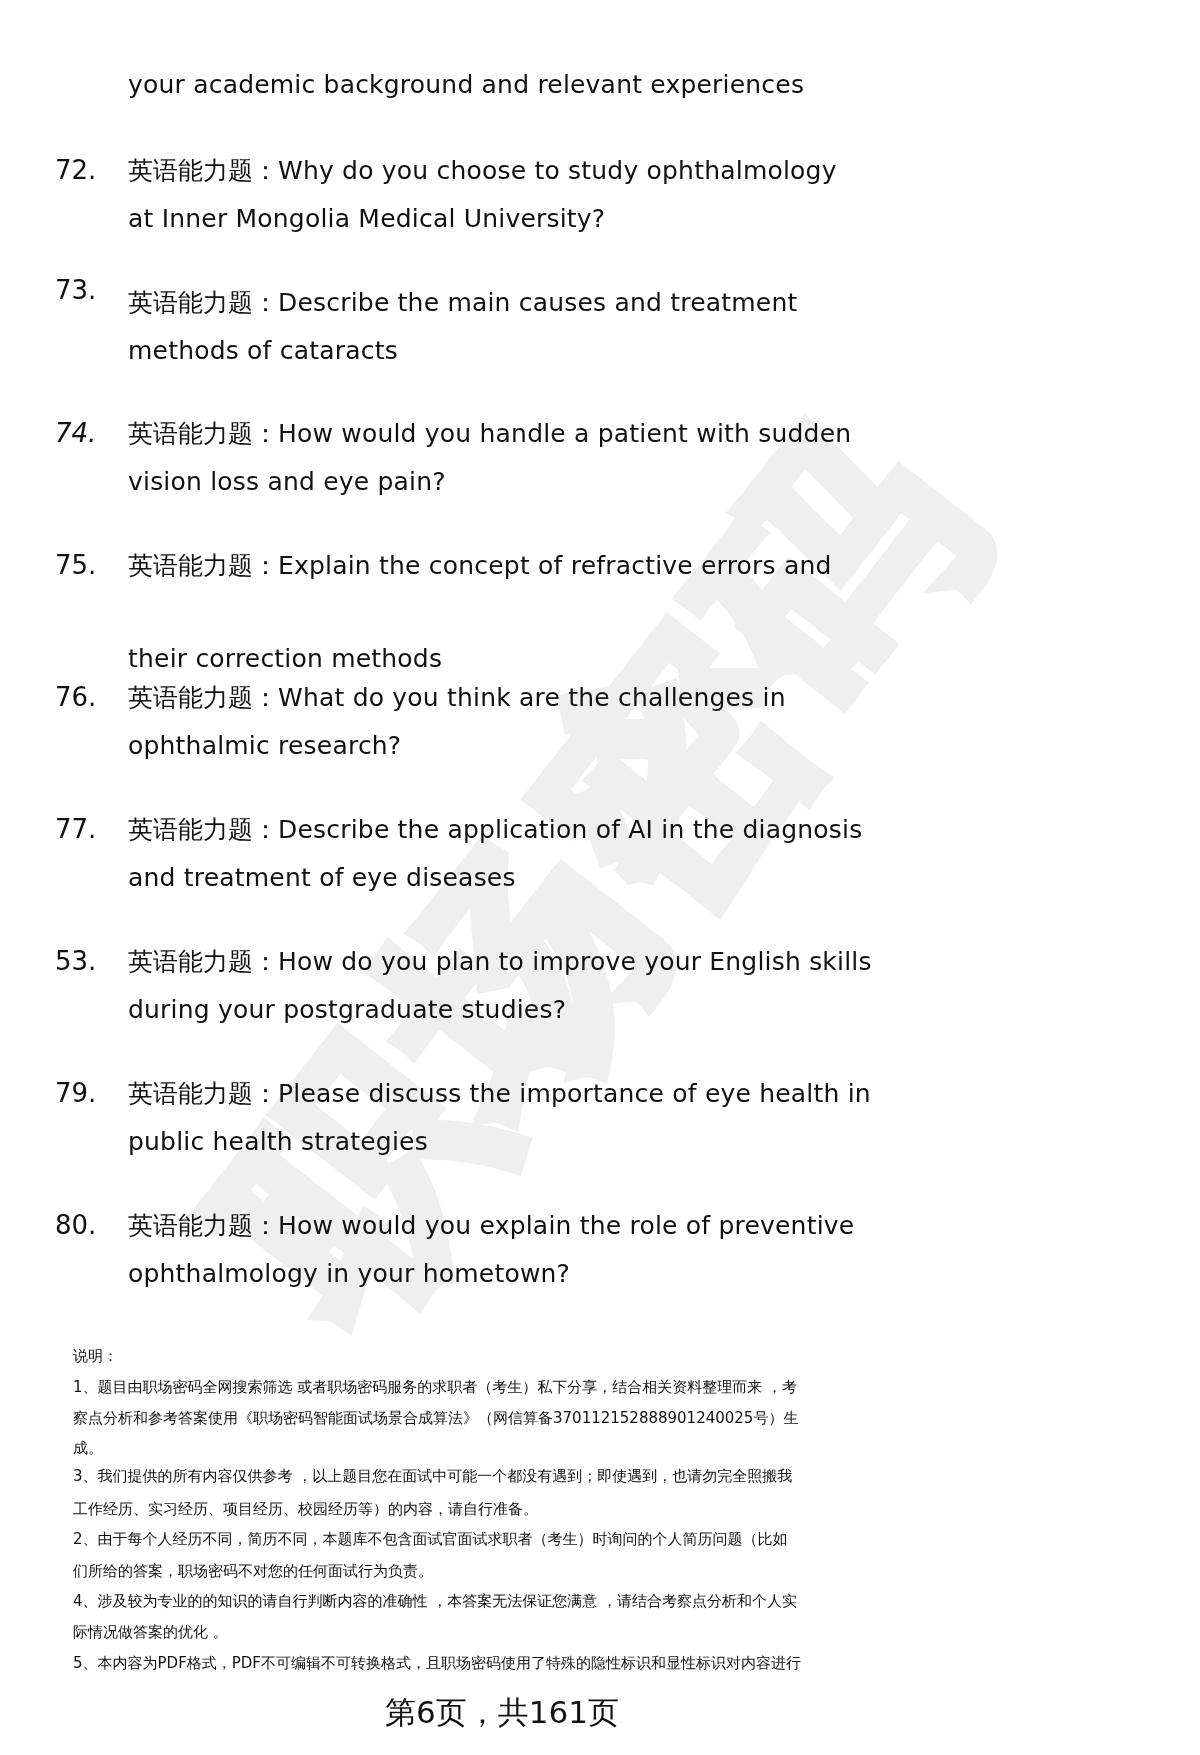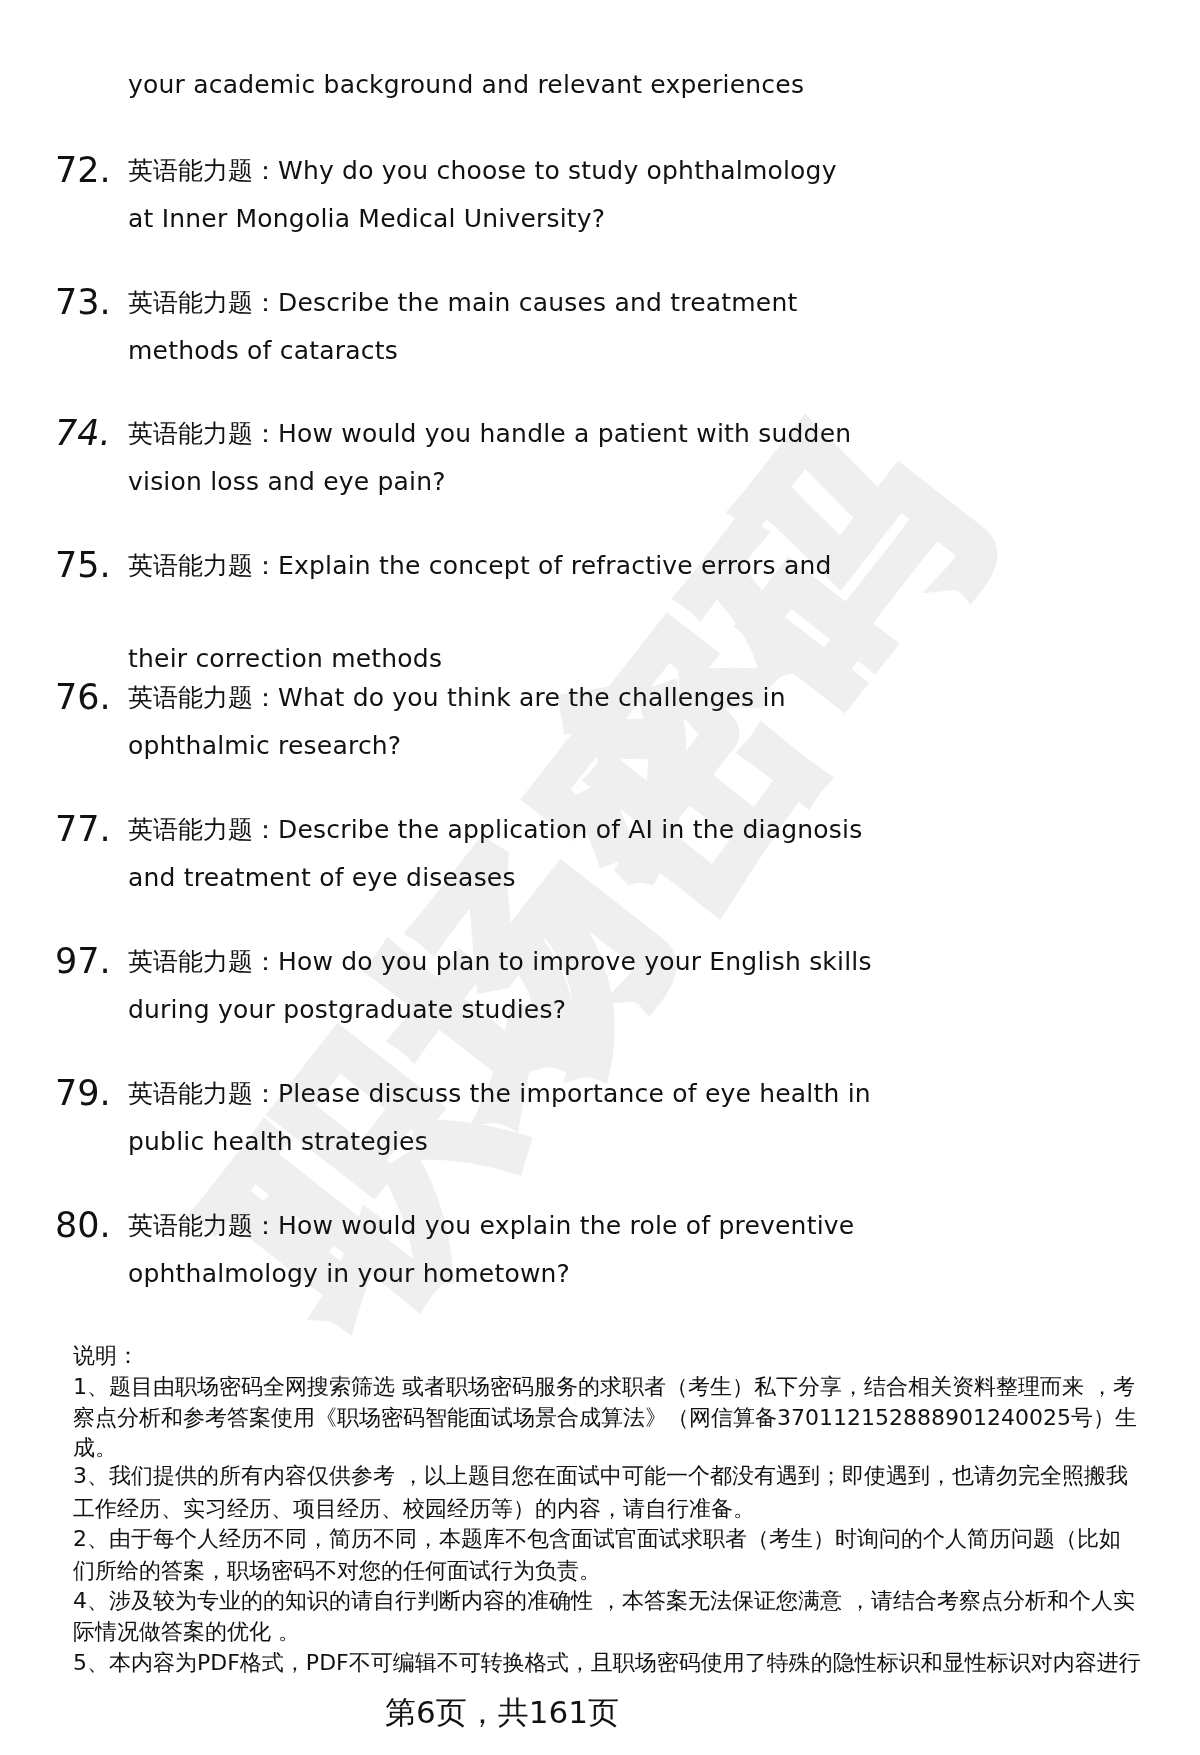--- a/index.html
+++ b/index.html
@@ -39,32 +39,32 @@
   }
   .q-line {
     font-size: 25px;
     left: 128px;
     transform: translateY(-50%);
     letter-spacing: 0.2px;
   }
   .q-num {
     position: absolute;
     left: 55px;
-    font-size: 35px;
+    font-size: 26px;
     transform: translateY(-50%);
     z-index: 1;
     line-height: 1;
   }
   .q-prefix {
     letter-spacing: 0;
   }
   .note-line {
     position: absolute;
     left: 73px;
-    font-size: 22px;
+    font-size: 15px;
     transform: translateY(-50%);
     white-space: nowrap;
     z-index: 1;
     line-height: 1;
     color: #111111;
   }
   .footer {
     position: absolute;
     left: 0;
     width: 968px;
@@ -85,21 +85,21 @@
 
 <div class="line q-line" style="top:84px;">your academic background and relevant experiences</div>
 
 <div>
   <span class="q-num" style="top:170px;">72.</span>
   <div class="line q-line" style="top:170px;"><span class="q-prefix">英语能力题：</span><span>Why do you choose to study ophthalmology</span></div>
   <div class="line q-line" style="top:218px;">at Inner Mongolia Medical University?</div>
 </div>
 
 <div>
-  <span class="q-num" style="top:302px;">73.</span>
+  <span class="q-num" style="top:290px;">73.</span>
   <div class="line q-line" style="top:302px;"><span class="q-prefix">英语能力题：</span><span>Describe the main causes and treatment</span></div>
   <div class="line q-line" style="top:350px;">methods of cataracts</div>
 </div>
 
 <div>
   <span class="q-num" style="top:433px;font-style:italic;">74.</span>
   <div class="line q-line" style="top:433px;"><span class="q-prefix">英语能力题：</span><span>How would you handle a patient with sudden</span></div>
   <div class="line q-line" style="top:481px;">vision loss and eye pain?</div>
 </div>
 
@@ -115,21 +115,21 @@
   <div class="line q-line" style="top:745px;">ophthalmic research?</div>
 </div>
 
 <div>
   <span class="q-num" style="top:829px;">77.</span>
   <div class="line q-line" style="top:829px;"><span class="q-prefix">英语能力题：</span><span>Describe the application of AI in the diagnosis</span></div>
   <div class="line q-line" style="top:877px;">and treatment of eye diseases</div>
 </div>
 
 <div>
-  <span class="q-num" style="top:961px;">97.</span>
+  <span class="q-num" style="top:961px;">53.</span>
   <div class="line q-line" style="top:961px;"><span class="q-prefix">英语能力题：</span><span>How do you plan to improve your English skills</span></div>
   <div class="line q-line" style="top:1009px;">during your postgraduate studies?</div>
 </div>
 
 <div>
   <span class="q-num" style="top:1093px;">79.</span>
   <div class="line q-line" style="top:1093px;"><span class="q-prefix">英语能力题：</span><span>Please discuss the importance of eye health in</span></div>
   <div class="line q-line" style="top:1141px;">public health strategies</div>
 </div>
 

